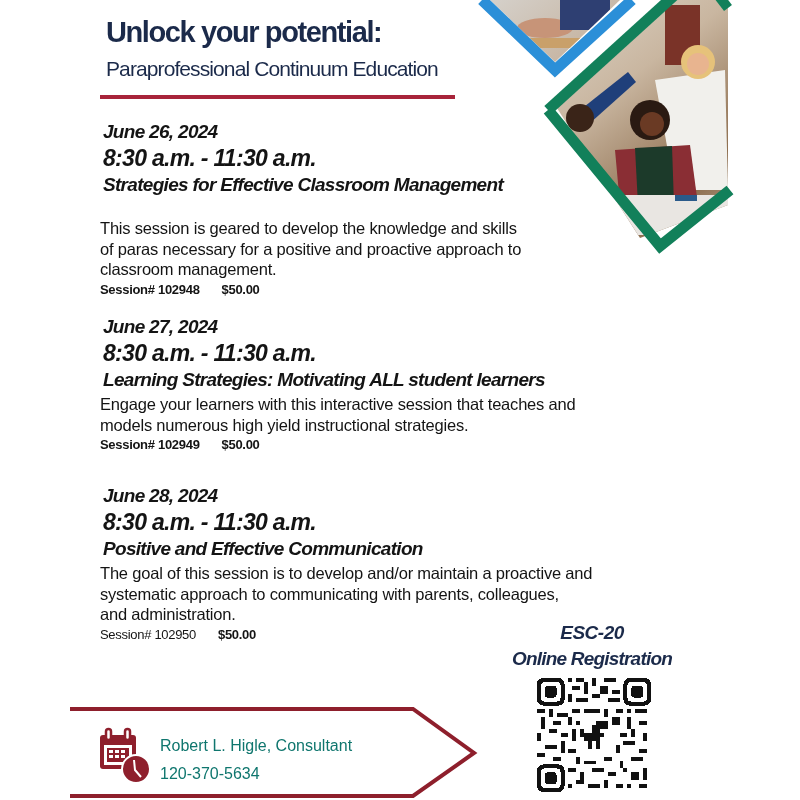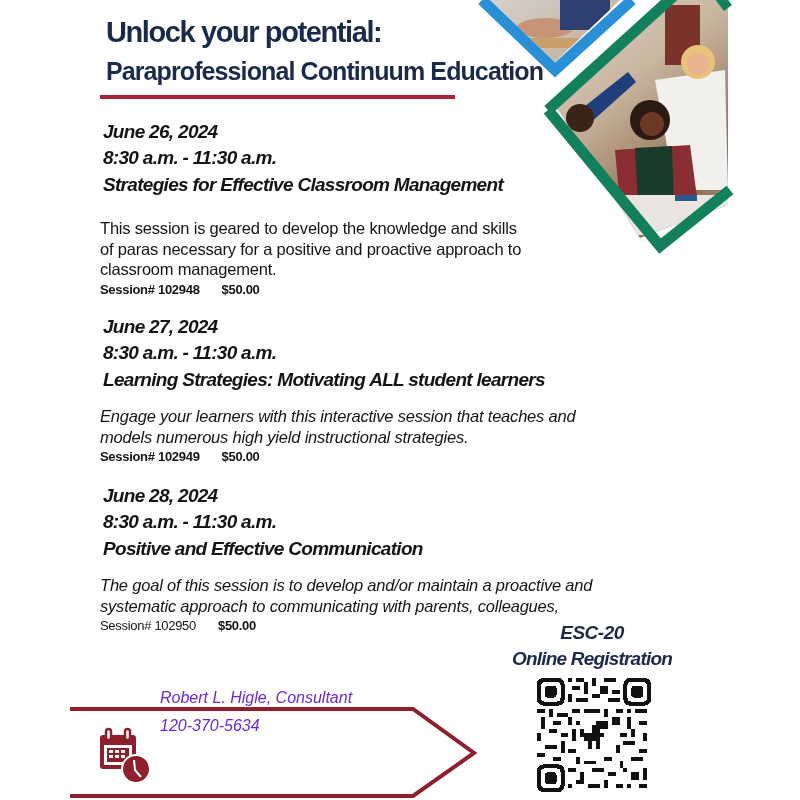--- a/index.html
+++ b/index.html
@@ -1,42 +1,42 @@
 <!DOCTYPE html>
 <html><head>
 <meta charset="utf-8">
 <style>
   html, body { margin:0; padding:0; }
   body { width:800px; height:800px; background:#ffffff; position:relative; overflow:hidden;
          font-family:"Liberation Sans", sans-serif; color:#141414; }
   .abs { position:absolute; }
   .title1 { left:106px; top:16px; font-size:29px; font-weight:bold; color:#1b2a4a; letter-spacing:-1.4px; white-space:nowrap; }
-  .title2 { left:106px; top:57px; font-size:25px; font-weight:bold; color:#1b2a4a; letter-spacing:-0.9px; white-space:nowrap; }
+  .title2 { left:106px; top:57px; font-size:21px; font-weight:normal; color:#1b2a4a; letter-spacing:-0.9px; white-space:nowrap; }
   .rule { left:100px; top:95px; width:355px; height:4px; background:#a8243a; }
   .photo-wrap { left:460px; top:0; width:340px; height:260px; }
   .session { position:absolute; left:100px; white-space:nowrap; }
   .s-date, .s-time, .s-title { font-style:italic; font-weight:bold; letter-spacing:-0.7px; padding-left:3px; }
   .s-date { font-size:19px; line-height:26px; }
-  .s-time { font-size:19px; line-height:26px; }
+  .s-time { font-size:23px; line-height:26px; }
   .s-title { font-size:19px; line-height:27px; }
   .s-desc { font-size:16.5px; line-height:20.5px; letter-spacing:-0.2px; margin-top:20px; }
   .s-meta { font-size:13px; font-weight:bold; line-height:20px; letter-spacing:-0.3px; }
   .s-meta .price { margin-left:22px; }
   .s1 { top:119px; }
   .s2 { top:314px; }
   .s3 { top:483px; }
-  .s2 .s-desc, .s3 .s-desc { margin-top:13px;font-style:italic; }
+  .s2 .s-desc, .s3 .s-desc { margin-top:1px; }
   .s3 .s-meta { font-weight:normal; }
   .s3 .s-meta .price { font-weight:bold; }
   .reg { left:492px; top:620px; width:200px; text-align:center; color:#1b2a4a; font-style:italic; font-weight:bold; }
   .reg .l1 { font-size:19px; line-height:26px; letter-spacing:-0.5px; }
   .reg .l2 { font-size:19px; line-height:26px; letter-spacing:-0.8px; }
   .qr { left:537px; top:678px; width:114px; height:114px; }
   .contact-box { left:70px; top:700px; width:420px; height:100px; }
-  .contact-text { left:160px; top:684px; font-size:16px; line-height:28px; color:#6d28d9; white-space:nowrap;font-style:italic; }
+  .contact-text { left:160px; top:732px; font-size:16px; line-height:28px; color:#0f766e; white-space:nowrap; }
   .cal-icon { left:98px; top:727px; width:54px; height:58px; }
 </style>
 </head>
 <body>
 
 <div class="abs title1">Unlock your potential:</div>
 <div class="abs title2">Paraprofessional Continuum Education</div>
 <div class="abs rule"></div>
 
 <div class="abs photo-wrap">
@@ -120,20 +120,21 @@
   </div>
 </div>
 
 <div class="session s3">
   <div class="s-date">June 28, 2024</div>
   <div class="s-time">8:30 a.m. - 11:30 a.m.</div>
   <div class="s-title">Positive and Effective Communication</div>
   <div class="s-desc">
     <div>The goal of this session is to develop and/or maintain a proactive and</div>
     <div>systematic approach to communicating with parents, colleagues,</div>
+    <div>and administration.</div>
   </div>
   <div class="s-meta">
     <span>Session# 102950</span><span class="price">$50.00</span>
   </div>
 </div>
 
 <div class="abs reg">
   <div class="l1">ESC-20</div>
   <div class="l2">Online Registration</div>
 </div>

